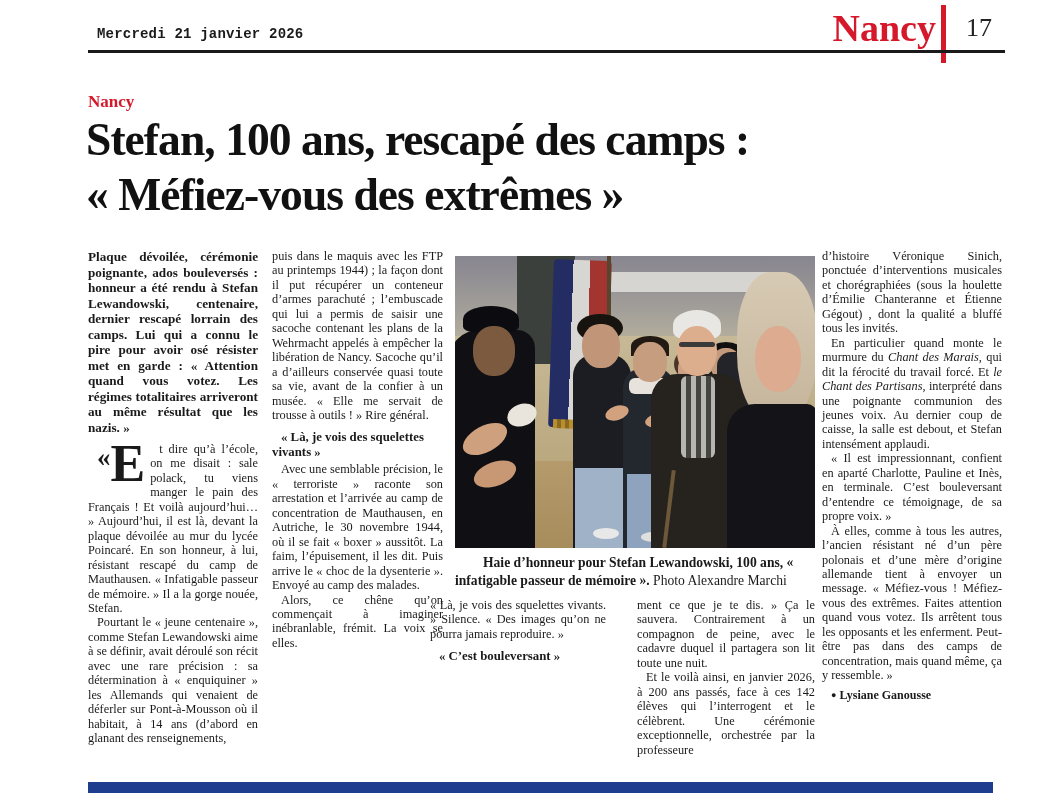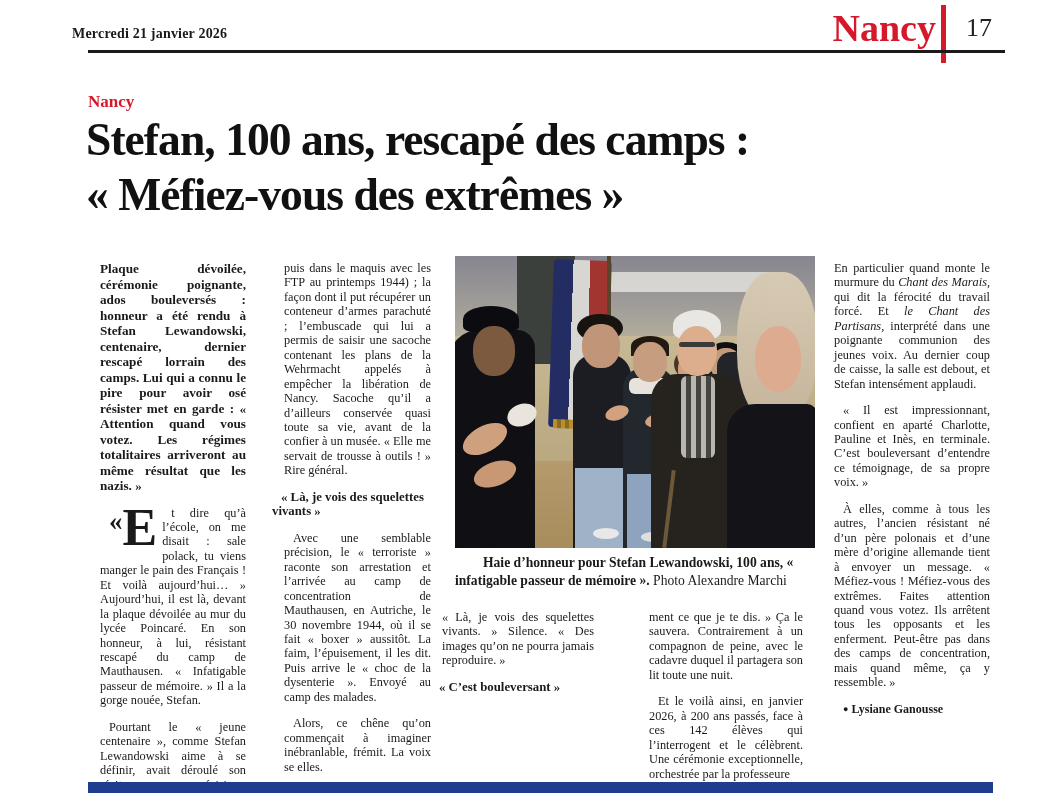--- a/index.html
+++ b/index.html
@@ -2,40 +2,40 @@
 <html lang="fr"><head>
 <meta charset="utf-8">
 <style>
   * { margin:0; padding:0; box-sizing:border-box; }
   html,body { background:#ffffff; }
   .page {
     position:relative; width:1041px; height:793px; background:#ffffff;
     font-family:"Liberation Serif", serif; color:#1a1a1a; overflow:hidden;
   }
   
-  .date { position:absolute; left:72px; top:26px; font-size:14px; font-weight:bold; letter-spacing:.2px; }
+  .date { position:absolute; left:97px; top:26px; font-size:14px; font-weight:bold; letter-spacing:.2px;font-family:Liberation Mono, monospace; }
   .masthead { position:absolute; left:828px; top:6px; width:108px; text-align:right;
               font-size:38px; font-weight:bold; color:#d6182b; }
   .red-bar { position:absolute; left:941px; top:5px; width:5px; height:58px; background:#d6182b; }
   .page-num { position:absolute; left:954px; top:13px; width:50px; text-align:center; font-size:26px; color:#222; }
   .header-rule { position:absolute; left:88px; top:50px; width:917px; height:3px; background:#1a1a1a; }
   
   .kicker { position:absolute; left:88px; top:92px; font-size:17px; font-weight:bold; color:#d6182b; }
   .headline { position:absolute; left:86px; top:112px; width:930px;
               font-size:47px; line-height:55px; font-weight:bold; color:#111;
               letter-spacing:-1px; transform:scaleX(.97); transform-origin:left top; }
   
   .col { position:absolute; top:249px; font-size:12.3px; line-height:14.45px; text-align:justify; }
   .col1 { left:88px;  width:170px; }
   .col2 { left:272px; width:171px; }
   .col5 { left:822px; width:180px; }
   .subcol { position:absolute; top:598px; font-size:12.3px; line-height:14.45px; text-align:justify; }
   .col3 { left:430px; width:176px; }
   .col4 { left:637px; width:178px; }
-  .para { margin:12px; }
+  .para { margin:0; }
   .para + .para { text-indent:9px; }
   .lead { font-size:13.2px; line-height:15.5px; font-weight:bold; margin-bottom:7px; text-indent:0; }
   .subhead { font-weight:bold; font-size:12.8px; line-height:14.5px; margin:8px 0 3px 0; text-indent:0; text-align:left; }
   .dropcap-wrap { float:left; padding-right:5px; }
   .dc-quote { font-size:27px; line-height:30px; font-weight:bold; vertical-align:top; }
   .dc-letter { font-size:52px; line-height:44px; font-weight:bold; }
   .it { font-style:italic; }
   .byline { margin-top:5px; font-size:12px; font-weight:bold; text-align:left; }
   .byline .bullet { font-size:9px; vertical-align:1px; }
   
@@ -137,20 +137,21 @@
     <p class="para">« Là, je vois des squelettes vivants. » Silence. « Des images qu’on ne pourra jamais reproduire. »</p>
     <p class="para subhead">« C’est bouleversant »</p>
   </div>
 
   <div class="subcol col4">
     <p class="para">ment ce que je te dis. » Ça le sauvera. Contrairement à un compagnon de peine, avec le cadavre duquel il partagera son lit toute une nuit.</p>
     <p class="para">Et le voilà ainsi, en janvier 2026, à 200 ans passés, face à ces 142 élèves qui l’interrogent et le célèbrent. Une cérémonie exceptionnelle, orchestrée par la professeure</p>
   </div>
 
   <div class="col col5">
+    <p class="para">d’histoire Véronique Sinich, ponctuée d’interventions musicales et chorégraphiées (sous la houlette d’Émilie Chanteranne et Étienne Gégout) , dont la qualité a bluffé tous les invités.</p>
     <p class="para"><span>En particulier quand monte le murmure du </span><span class="it">Chant des Marais</span><span>, qui dit la férocité du travail forcé. Et </span><span class="it">le Chant des Partisans</span><span>, interprété dans une poignante communion des jeunes voix. Au dernier coup de caisse, la salle est debout, et Stefan intensément applaudi.</span></p>
     <p class="para">« Il est impressionnant, confient en aparté Charlotte, Pauline et Inès, en terminale. C’est bouleversant d’entendre ce témoignage, de sa propre voix. »</p>
     <p class="para">À elles, comme à tous les autres, l’ancien résistant né d’un père polonais et d’une mère d’origine allemande tient à envoyer un message. « Méfiez-vous ! Méfiez-vous des extrêmes. Faites attention quand vous votez. Ils arrêtent tous les opposants et les enferment. Peut-être pas dans des camps de concentration, mais quand même, ça y ressemble. »</p>
     <p class="para byline"><span class="bullet">●</span><span> Lysiane Ganousse</span></p>
   </div>
 
   <div class="footer-bar"></div>
 
 </div>
 

